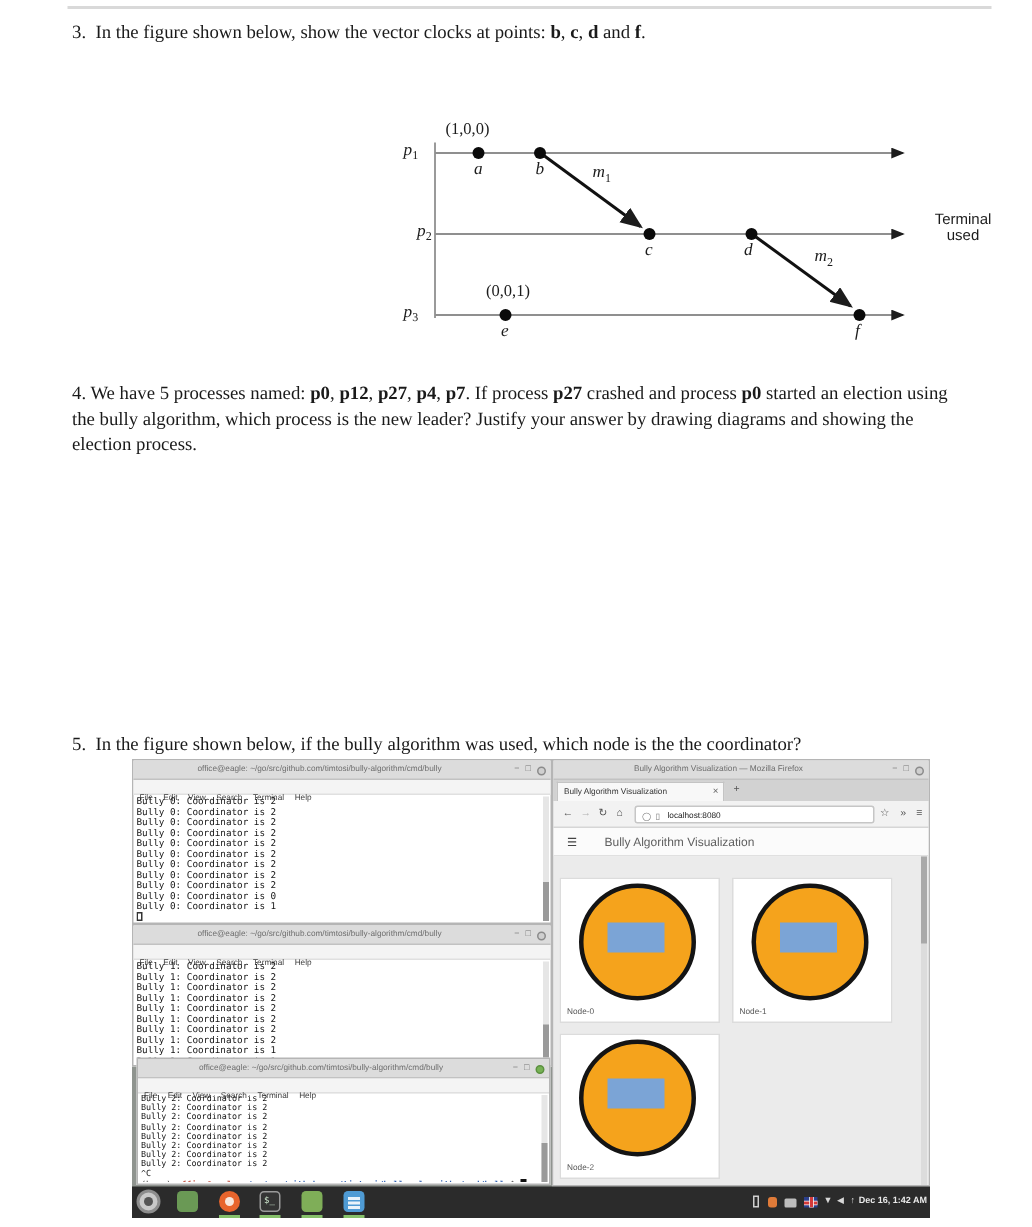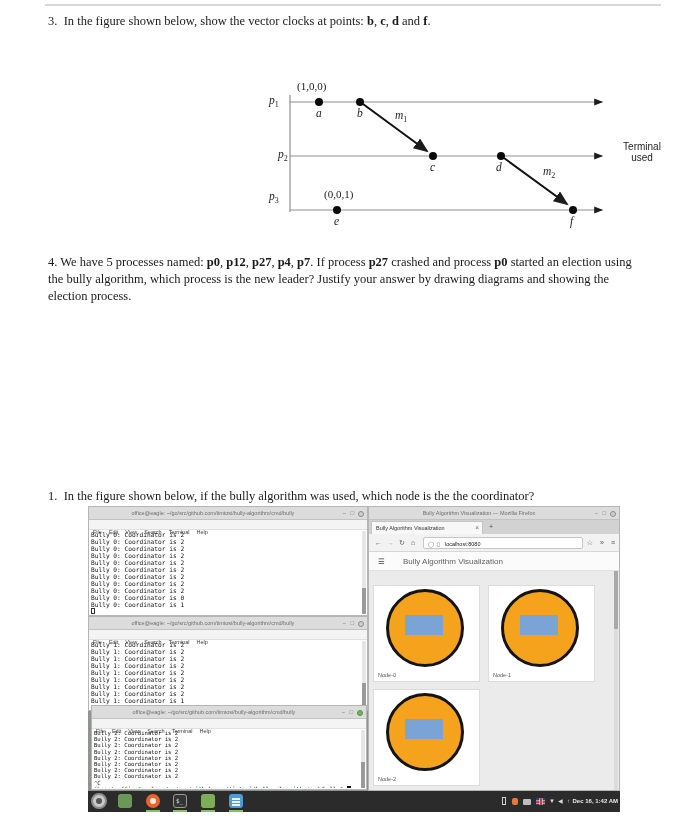--- a/index.html
+++ b/index.html
@@ -147,37 +147,37 @@
       <line x1="264" y1="80" x2="327" y2="126" stroke="#111" stroke-width="2" marker-end="url(#ah)"></line>
       <circle cx="79" cy="24" r="4" fill="#0a0a0a"></circle>
       <circle cx="120" cy="24" r="4" fill="#0a0a0a"></circle>
       <circle cx="193" cy="78" r="4" fill="#0a0a0a"></circle>
       <circle cx="261" cy="78" r="4" fill="#0a0a0a"></circle>
       <circle cx="97" cy="132" r="4" fill="#0a0a0a"></circle>
       <circle cx="333" cy="132" r="4" fill="#0a0a0a"></circle>
     </svg>
     <span class="plbl" style="left:29px; top:16px;"><i>p</i><sub>1</sub></span>
     <span class="plbl" style="left:38px; top:70px;"><i>p</i><sub>2</sub></span>
-    <span class="plbl" style="left:29px; top:112px;text-align:right;"><i>p</i><sub>3</sub></span>
+    <span class="plbl" style="left:29px; top:124px;text-align:right;"><i>p</i><sub>3</sub></span>
     <span class="clk" style="left:57px; top:2px;">(1,0,0)</span>
     <span class="clk" style="left:84px; top:110px;text-align:right;">(0,0,1)</span>
     <span class="ev" style="left:76px; top:29px;">a</span>
     <span class="ev" style="left:117px; top:29px;">b</span>
     <span class="ev" style="left:190px; top:83px;">c</span>
     <span class="ev" style="left:256px; top:83px;">d</span>
     <span class="ev" style="left:94px; top:137px;">e</span>
     <span class="ev" style="left:330px; top:137px;">f</span>
     <span class="mlbl" style="left:155px; top:31px;"><i>m</i><sub>1</sub></span>
     <span class="mlbl" style="left:303px; top:87px;"><i>m</i><sub>2</sub></span>
     <div class="ptime"><span style="position:static">Terminal</span><br><span style="position:static">used</span></div>
   </div>
 
   <p class="q" id="q4"><span>4. We have 5 processes named: </span><span class="b">p0</span><span>, </span><span class="b">p12</span><span>, </span><span class="b">p27</span><span>, </span><span class="b">p4</span><span>, </span><span class="b">p7</span><span>. If process </span><span class="b">p27</span><span> crashed and process </span><span class="b">p0</span><span> started an election using the bully algorithm, which process is the new leader? Justify your answer by drawing diagrams and showing the election process.</span></p>
 
-  <p class="q" id="q5"><span>1.  In the figure shown below, if the bully algorithm was used, which node is the the coordinator?</span></p>
+  <p class="q" id="q5"><span>5.  In the figure shown below, if the bully algorithm was used, which node is the the coordinator?</span></p>
 
   <div class="shot">
 
     <div class="win t1">
       <div class="tbar">
         <span class="ttl">office@eagle: ~/go/src/github.com/timtosi/bully-algorithm/cmd/bully</span>
         <span class="wbtns">
           <span class="wb">−</span>
           <span class="wb">□</span>
           <span class="wb close"></span>

